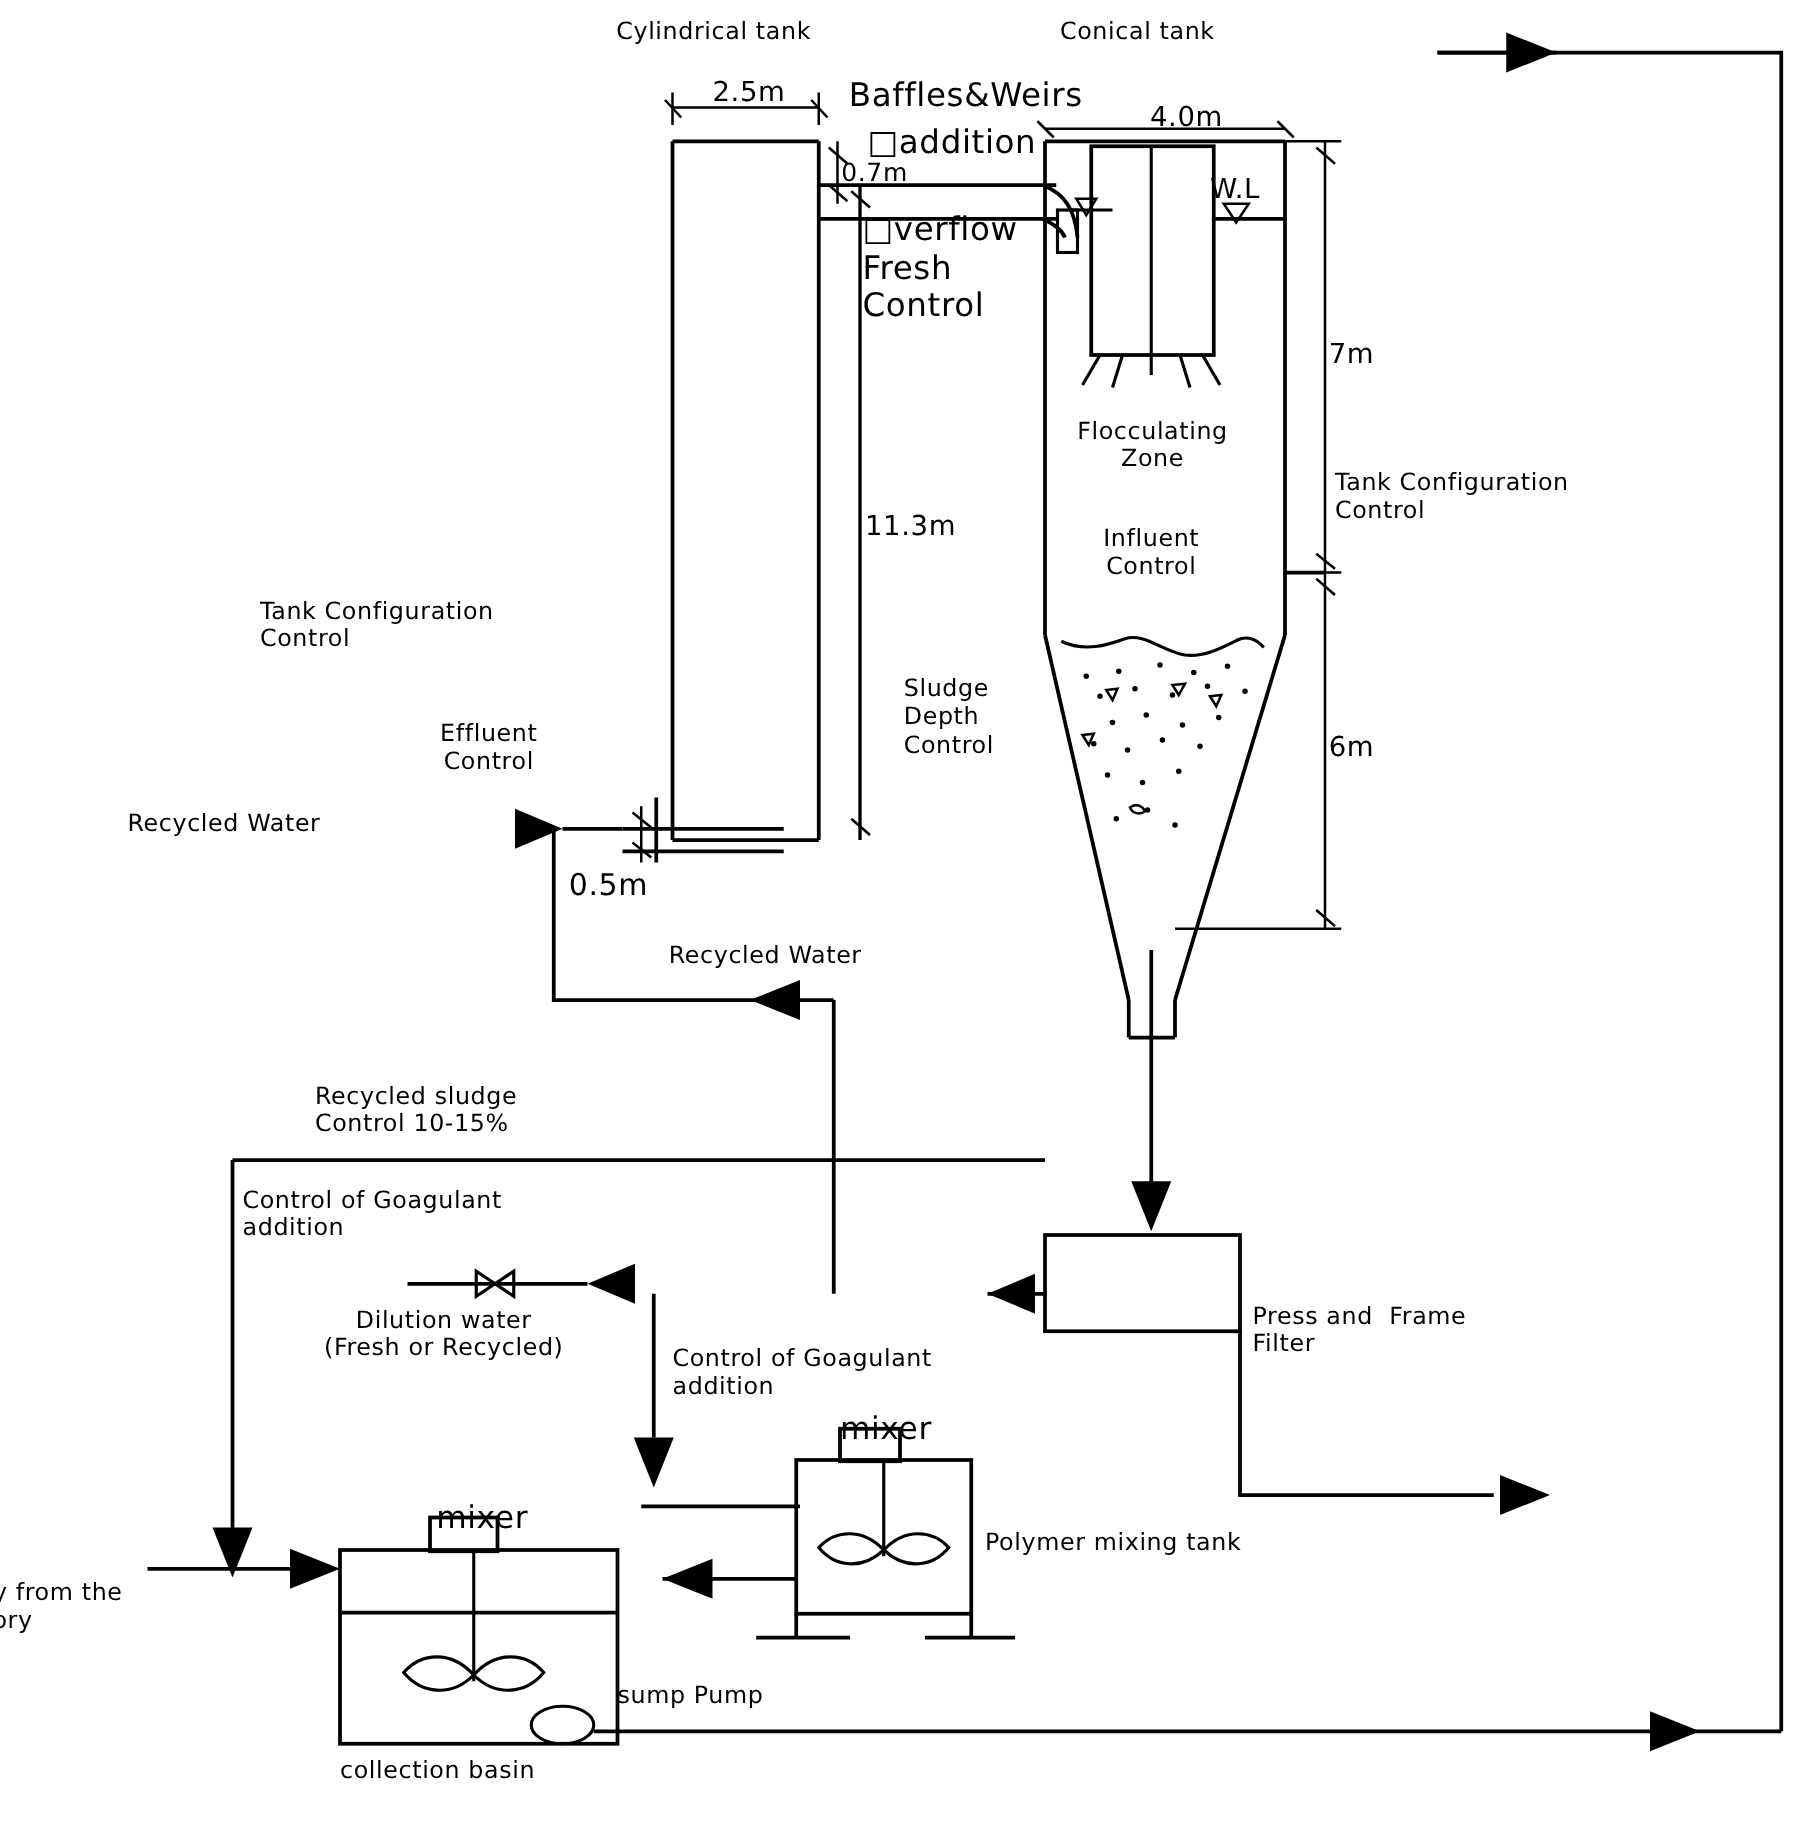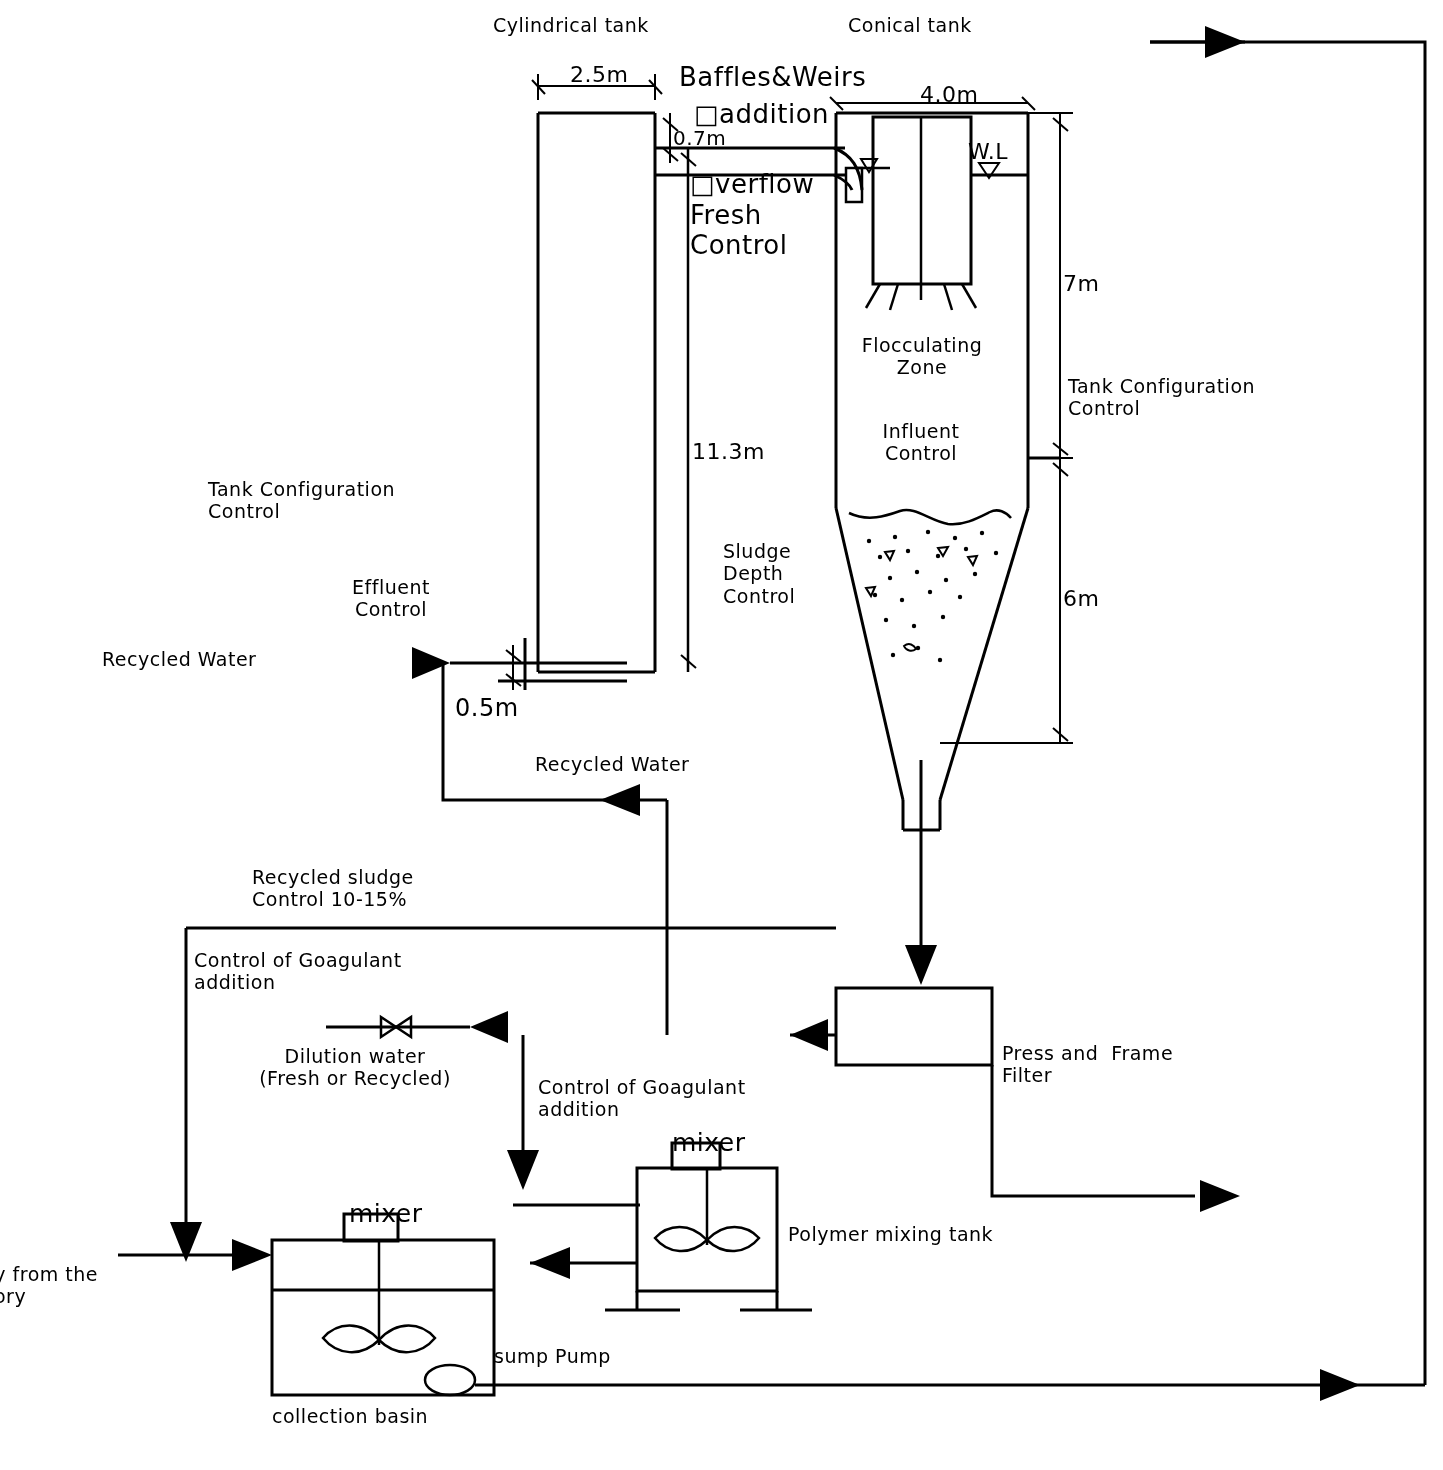--- a/index.html
+++ b/index.html
@@ -268,21 +268,21 @@
     <polygon points="272,1255 232,1239 232,1271" fill="#000" stroke="none"></polygon>
   </g>
 
 </svg>
 
 <div class="lbl t28" style="left:493px;top:14px;">Cylindrical tank</div>
 <div class="lbl t28" style="left:848px;top:14px;">Conical tank</div>
 
 <div class="lbl t22" style="left:570px;top:62px;">2.5m</div>
 <div class="lbl t16" style="left:673px;top:127px;">0.7m</div>
-<div class="lbl t22" style="left:692px;top:409px;margin-top:30px;">11.3m</div>
+<div class="lbl t22" style="left:692px;top:409px;">11.3m</div>
 <div class="lbl t18" style="left:455px;top:694px;">0.5m</div>
 <div class="lbl t22" style="left:920px;top:82px;">4.0m</div>
 <div class="lbl t22" style="left:1063px;top:271px;">7m</div>
 <div class="lbl t22" style="left:1063px;top:586px;">6m</div>
 
 <div class="lbl t26" style="left:679px;top:62px;">Baffles&amp;Weirs</div>
 <div class="lbl t26" style="left:694px;top:99px;">□addition</div>
 <div class="lbl t26" style="left:690px;top:169px;">□verflow
 Fresh
 Control</div>

